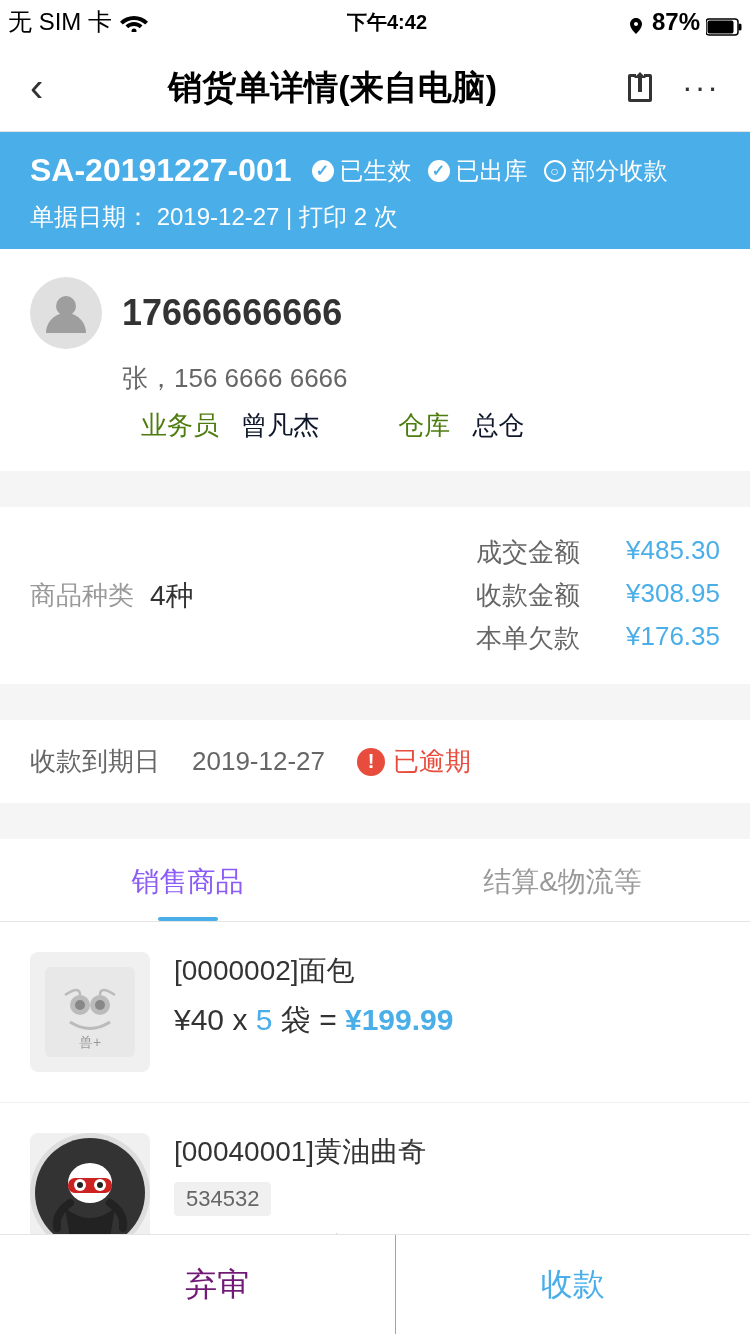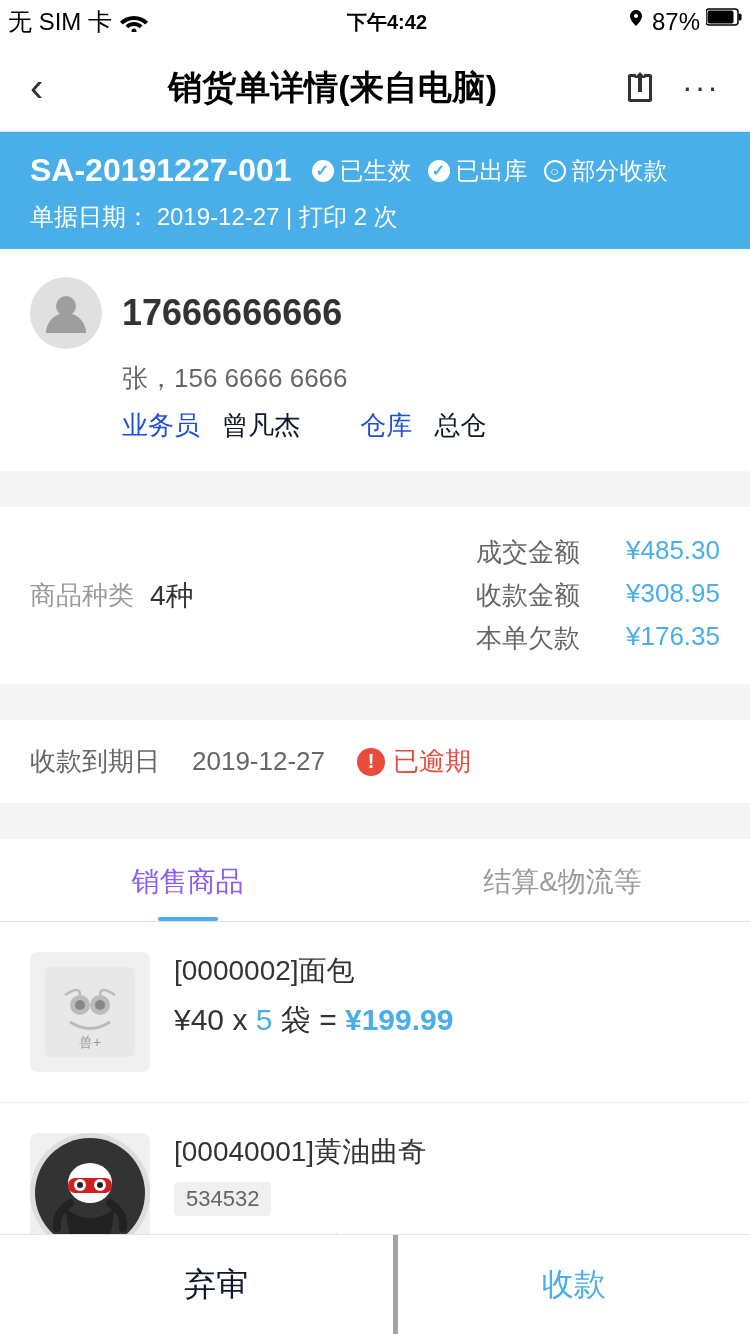--- a/index.html
+++ b/index.html
@@ -19,21 +19,21 @@
       height: 44px;
       display: flex;
       align-items: center;
       justify-content: space-between;
       padding: 0 8px;
       font-size: 24px;
       font-weight: 500;
     }
     .status-left { display: flex; align-items: center; gap: 8px; }
     .status-center { font-size: 20px; font-weight: 600; }
-    .status-right { display: flex; align-items: flex-start; gap: 6px; font-size: 24px; }
+    .status-right { display: flex; align-items: flex-end; gap: 6px; font-size: 24px; font-weight: bold; }
 
     
     .nav-bar {
       background: #fff;
       height: 88px;
       display: flex;
       align-items: center;
       justify-content: space-between;
       padding: 0 30px;
       border-bottom: 1px solid #e5e5e5;
@@ -136,21 +136,21 @@
       margin-bottom: 12px;
     }
     .customer-meta {
       display: flex;
       align-items: center;
       margin-left: 92px;
       font-size: 26px;
       color: #666;
       gap: 60px;
     }
-    .meta-label { color: #1d4ed8; }
+    .meta-label { color: #4d7c0f; margin-left: 19px; }
     .meta-value { color: #0f172a; margin-left: 15px; }
 
     
     .summary-section {
       background: #fff;
       padding: 28px 30px;
       margin-bottom: 20px;
       display: flex;
       justify-content: space-between;
     }
@@ -296,21 +296,21 @@
       display: flex;
     }
     .bottom-btn {
       flex: 1;
       display: flex;
       align-items: center;
       justify-content: center;
       font-size: 32px;
       cursor: pointer;
     }
-    .bottom-btn.cancel { color: #0f172a; border-right: 5px solid #a3a3a3; padding-left: 40px; }
+    .bottom-btn.cancel { color: #701a75; border-right: 1px solid #a3a3a3; padding-left: 40px; }
     .bottom-btn.confirm { color: #4aaee8; }
 
     
     .owl-placeholder {
       width: 120px;
       height: 120px;
       background: #ddd;
       display: flex;
       align-items: center;
       justify-content: center;

